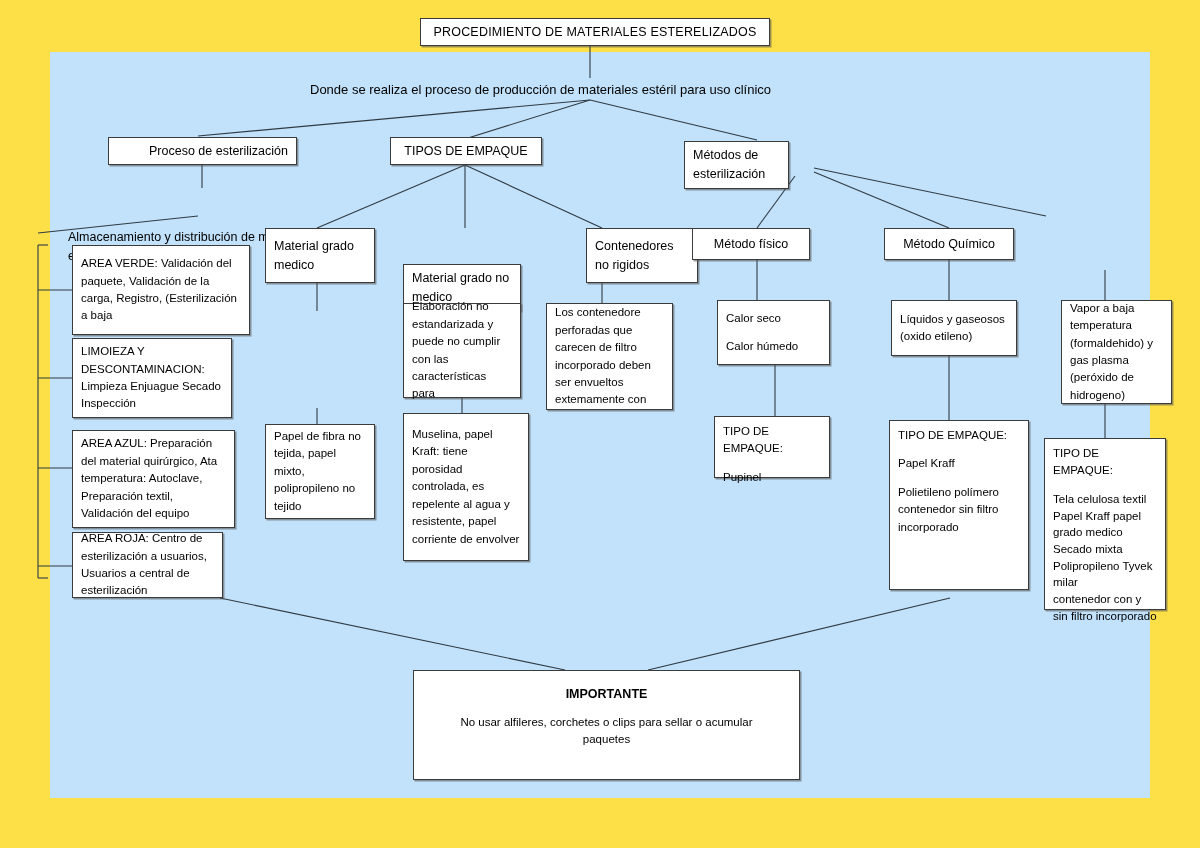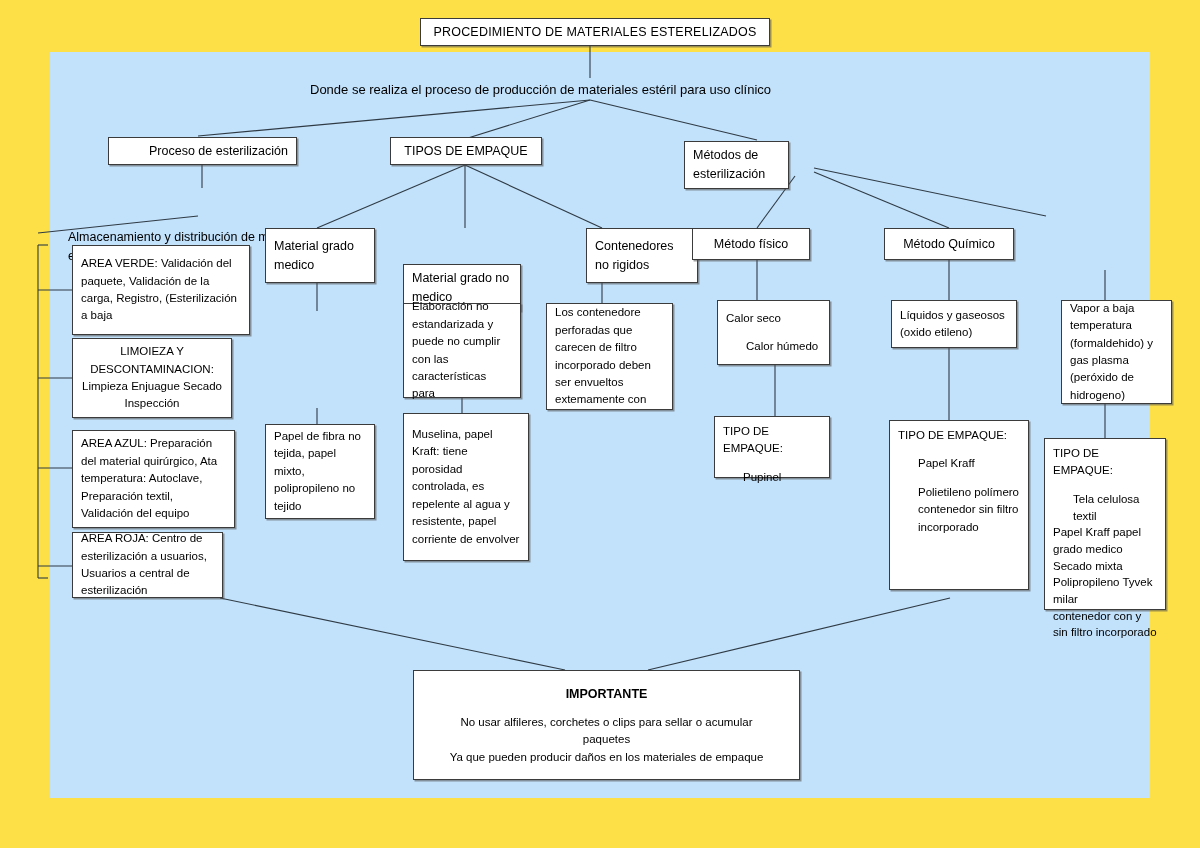--- a/index.html
+++ b/index.html
@@ -82,21 +82,20 @@
   .imp-line {
     text-align: center;
     font-size: 11.5px;
     line-height: 1.5;
   }
   .para {
     margin: 0;
   }
   .sp {
     margin-top: 11px;
-    margin-left: 20px;
   }
   .tight {
     line-height: 1.45;
   }
 </style>
 </head>
 <body>
 
 <div id="stage">
 
@@ -161,21 +160,21 @@
   </div>
 
   <div class="plain-text" style="left:68px; top:188px; width:240px;margin-top:40px;">
     <span>Almacenamiento y distribución de material estéril</span>
   </div>
 
   <div class="node vcenter" style="left:72px; top:245px; width:178px; height:90px;align-items:center;">
     <span>AREA VERDE: Validación del paquete, Validación de la carga, Registro, (Esterilización a baja</span>
   </div>
 
-  <div class="node vcenter" style="left:72px; top:338px; width:160px; height:80px;text-align:center;">
+  <div class="node vcenter" style="left:72px; top:338px; width:160px; height:80px;">
     <span>LIMOIEZA Y DESCONTAMINACION: Limpieza Enjuague Secado Inspección</span>
   </div>
 
   <div class="node vcenter" style="left:72px; top:430px; width:163px; height:98px;">
     <span>AREA AZUL: Preparación del material quirúrgico, Ata temperatura: Autoclave, Preparación textil, Validación del equipo</span>
   </div>
 
   <div class="node vcenter" style="left:72px; top:532px; width:151px; height:66px;">
     <span>AREA ROJA: Centro de esterilización a usuarios, Usuarios a central de esterilización</span>
   </div>
@@ -220,21 +219,21 @@
     <div class="para sp">Calor húmedo</div>
   </div>
   <div class="node" style="left:714px; top:416px; width:116px; height:62px;">
     <div class="para">TIPO DE EMPAQUE:</div>
     <div class="para sp">Pupinel</div>
   </div>
 
   <div class="node center hdr" style="left:884px; top:228px; width:130px; height:32px;">
     <span>Método Químico</span>
   </div>
-  <div class="node vcenter" style="left:891px; top:300px; width:126px; height:48px;">
+  <div class="node vcenter" style="left:891px; top:300px; width:126px; height:56px;">
     <div class="para">Líquidos y gaseosos (oxido etileno)</div>
   </div>
   <div class="node" style="left:889px; top:420px; width:140px; height:170px;">
     <div class="para">TIPO DE EMPAQUE:</div>
     <div class="para sp">Papel Kraff</div>
     <div class="para sp">Polietileno polímero contenedor sin filtro incorporado</div>
   </div>
 
   <div class="node vcenter" style="left:1061px; top:300px; width:111px; height:104px;">
     <div class="para">Vapor a baja temperatura (formaldehido) y gas plasma (peróxido de hidrogeno)</div>
@@ -243,16 +242,15 @@
     <div class="para">TIPO DE EMPAQUE:</div>
     <div class="para sp tight">Tela celulosa textil</div>
     <div class="para tight">Papel Kraff          papel grado medico Secado mixta</div>
     <div class="para tight">Polipropileno      Tyvek milar</div>
     <div class="para tight">contenedor con y sin filtro incorporado</div>
   </div>
 
   <div class="node" style="left:413px; top:670px; width:387px; height:110px; padding:14px 25px;">
     <div class="imp-title">IMPORTANTE</div>
     <div class="imp-line">No usar alfileres, corchetes o clips para sellar o acumular paquetes</div>
-    <div class="imp-line">Ya que pueden producir daños en los materiales de empaque</div>
   </div>
 
 </div>
 
 </body></html>

